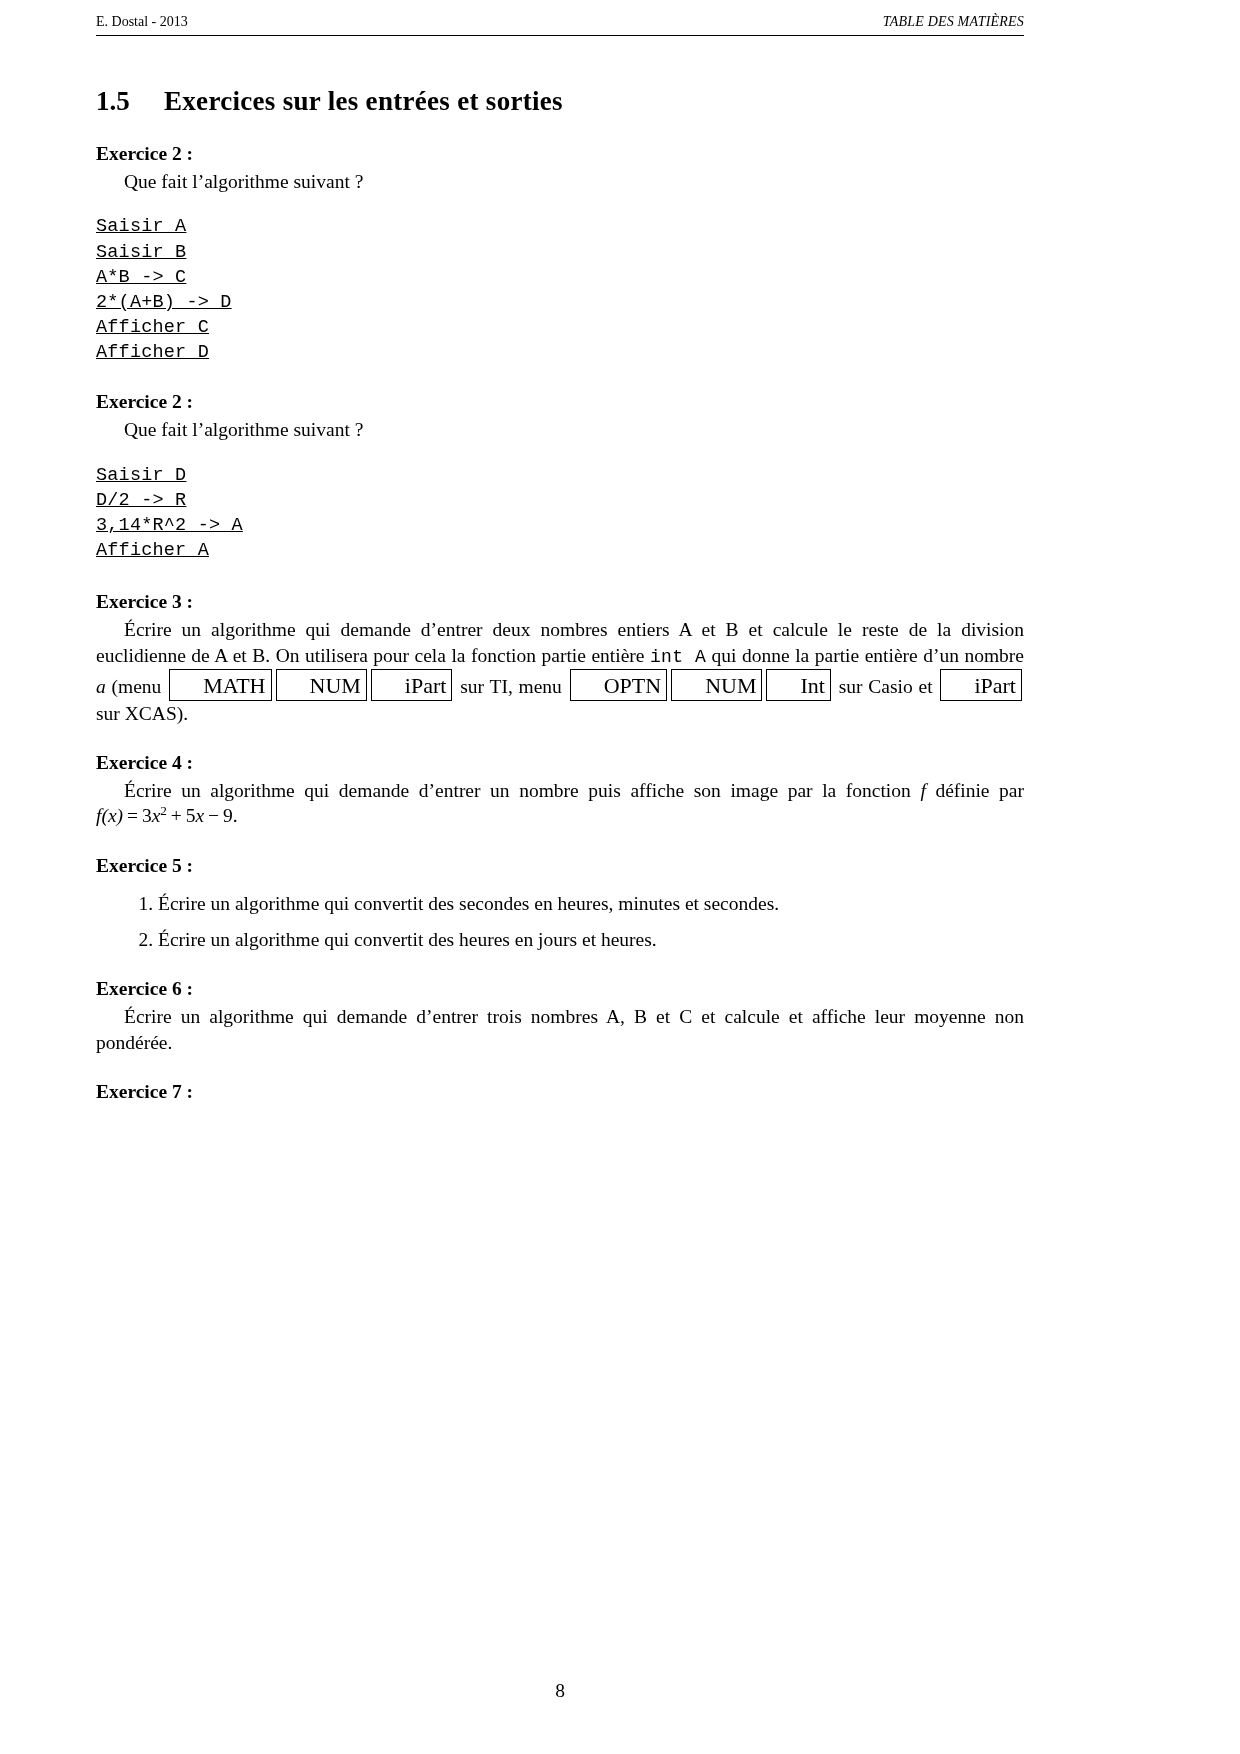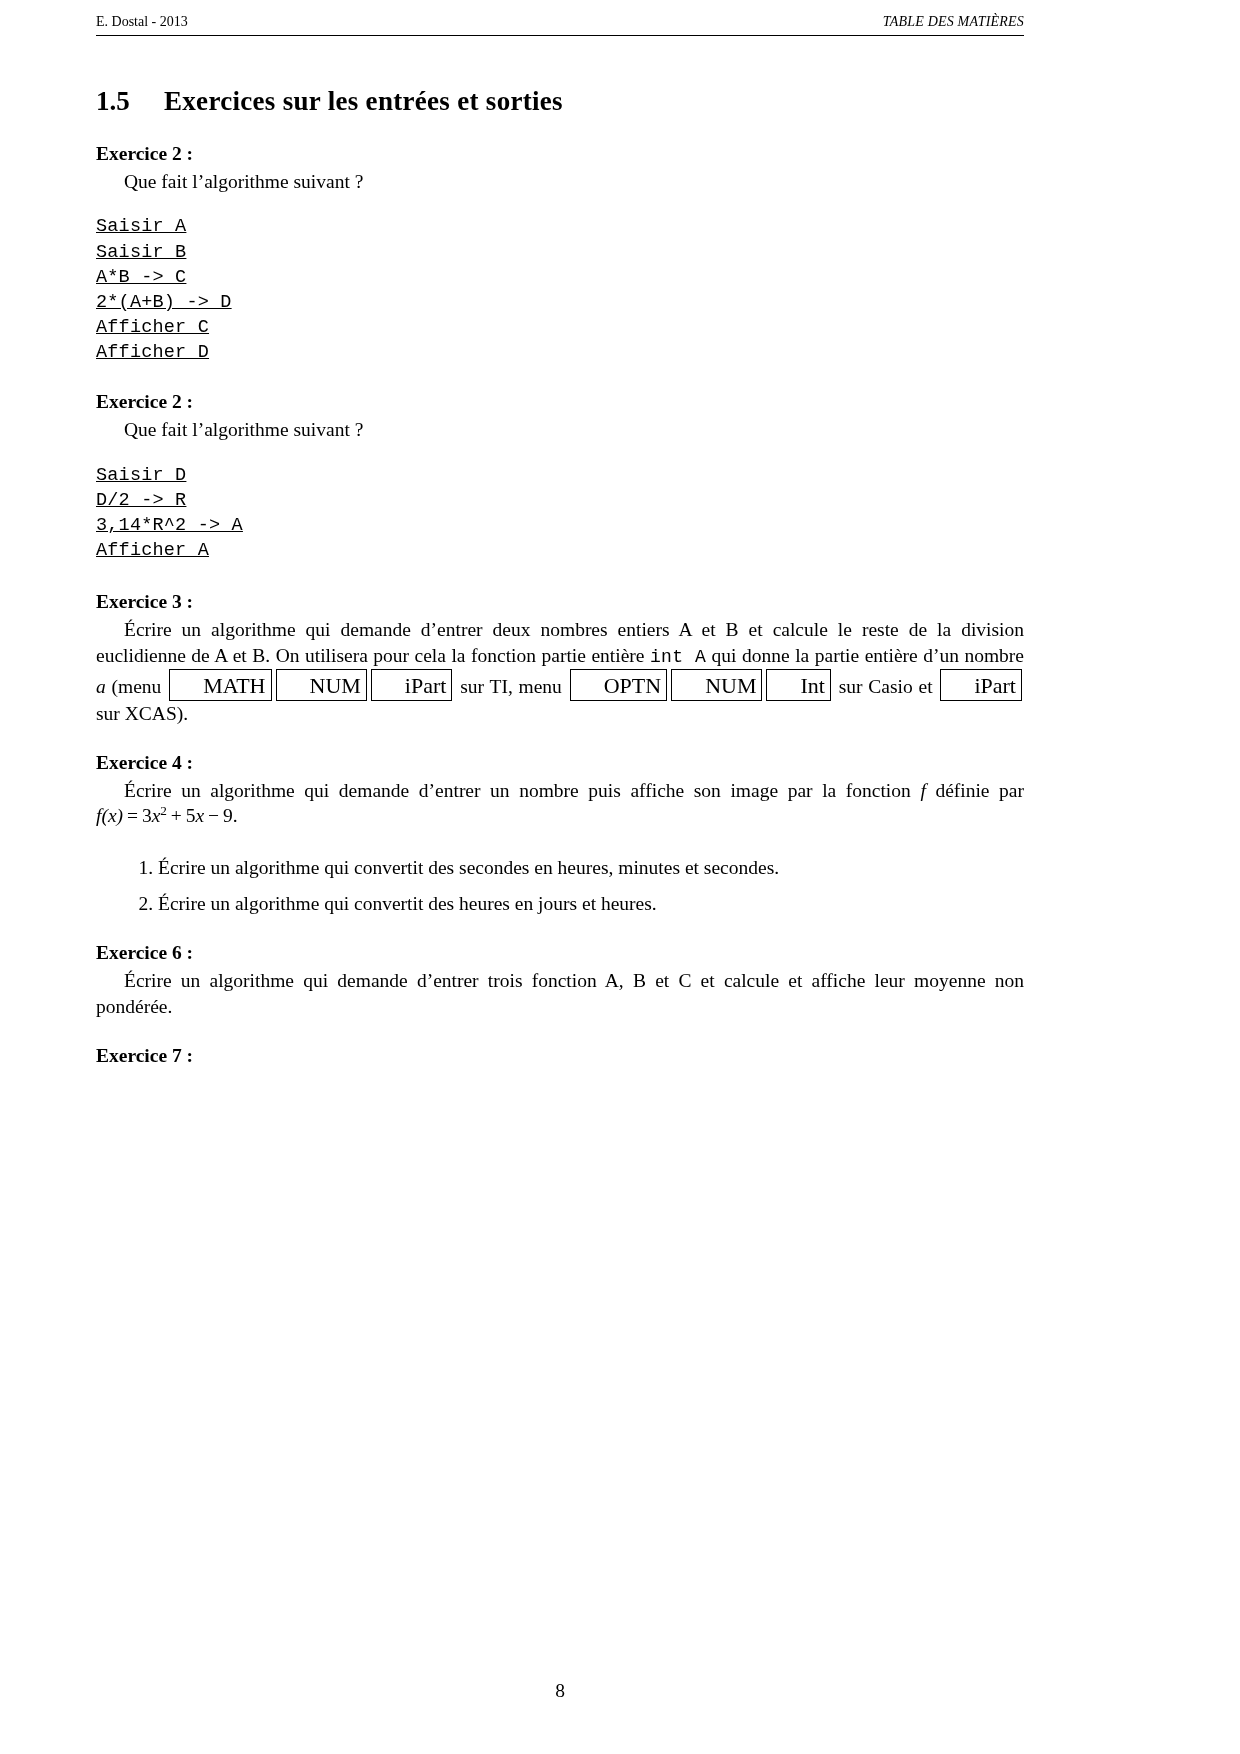--- a/index.html
+++ b/index.html
@@ -160,29 +160,30 @@
     <div class="ex-head">Exercice 3 :</div>
     <p class="body-text"><span>Écrire un algorithme qui demande d’entrer deux nombres entiers A et B et calcule le reste de la division euclidienne de A et B. On utilisera pour cela la fonction partie entière </span><span class="tt">int A</span><span> qui donne la partie entière d’un nombre </span><span class="mi">a</span><span> (menu </span><span class="keybox">MATH</span><span class="keybox">NUM</span><span class="keybox">iPart</span><span> sur TI, menu </span><span class="keybox">OPTN</span><span class="keybox">NUM</span><span class="keybox">Int</span><span> sur Casio et </span><span class="keybox">iPart</span><span> sur XCAS).</span></p>
   </div>
 
   <div style="margin-top:26px;">
     <div class="ex-head">Exercice 4 :</div>
     <p class="body-text"><span>Écrire un algorithme qui demande d’entrer un nombre puis affiche son image par la fonction </span><span class="mi">f</span><span> définie par </span><span class="math"><span>f(x)</span> <span class="op">=</span> <span class="num">3</span><span>x</span><sup class="exp">2</sup> <span class="op">+</span> <span class="num">5</span><span>x</span> <span class="op">−</span> <span class="num">9.</span></span></p>
   </div>
 
   <div style="margin-top:26px;">
+    <div class="ex-head">Exercice 5 :</div>
     <ol class="enum">
       <li>Écrire un algorithme qui convertit des secondes en heures, minutes et secondes.</li>
       <li>Écrire un algorithme qui convertit des heures en jours et heures.</li>
     </ol>
   </div>
 
   <div style="margin-top:24px;">
     <div class="ex-head">Exercice 6 :</div>
-    <p class="body-text">Écrire un algorithme qui demande d’entrer trois fonction A, B et C et calcule et affiche leur moyenne non pondérée.</p>
+    <p class="body-text">Écrire un algorithme qui demande d’entrer trois nombres A, B et C et calcule et affiche leur moyenne non pondérée.</p>
   </div>
 
   <div style="margin-top:26px;">
     <div class="ex-head">Exercice 7 :</div>
   </div>
 
   <div class="folio">8</div>
 
 </div>
 

